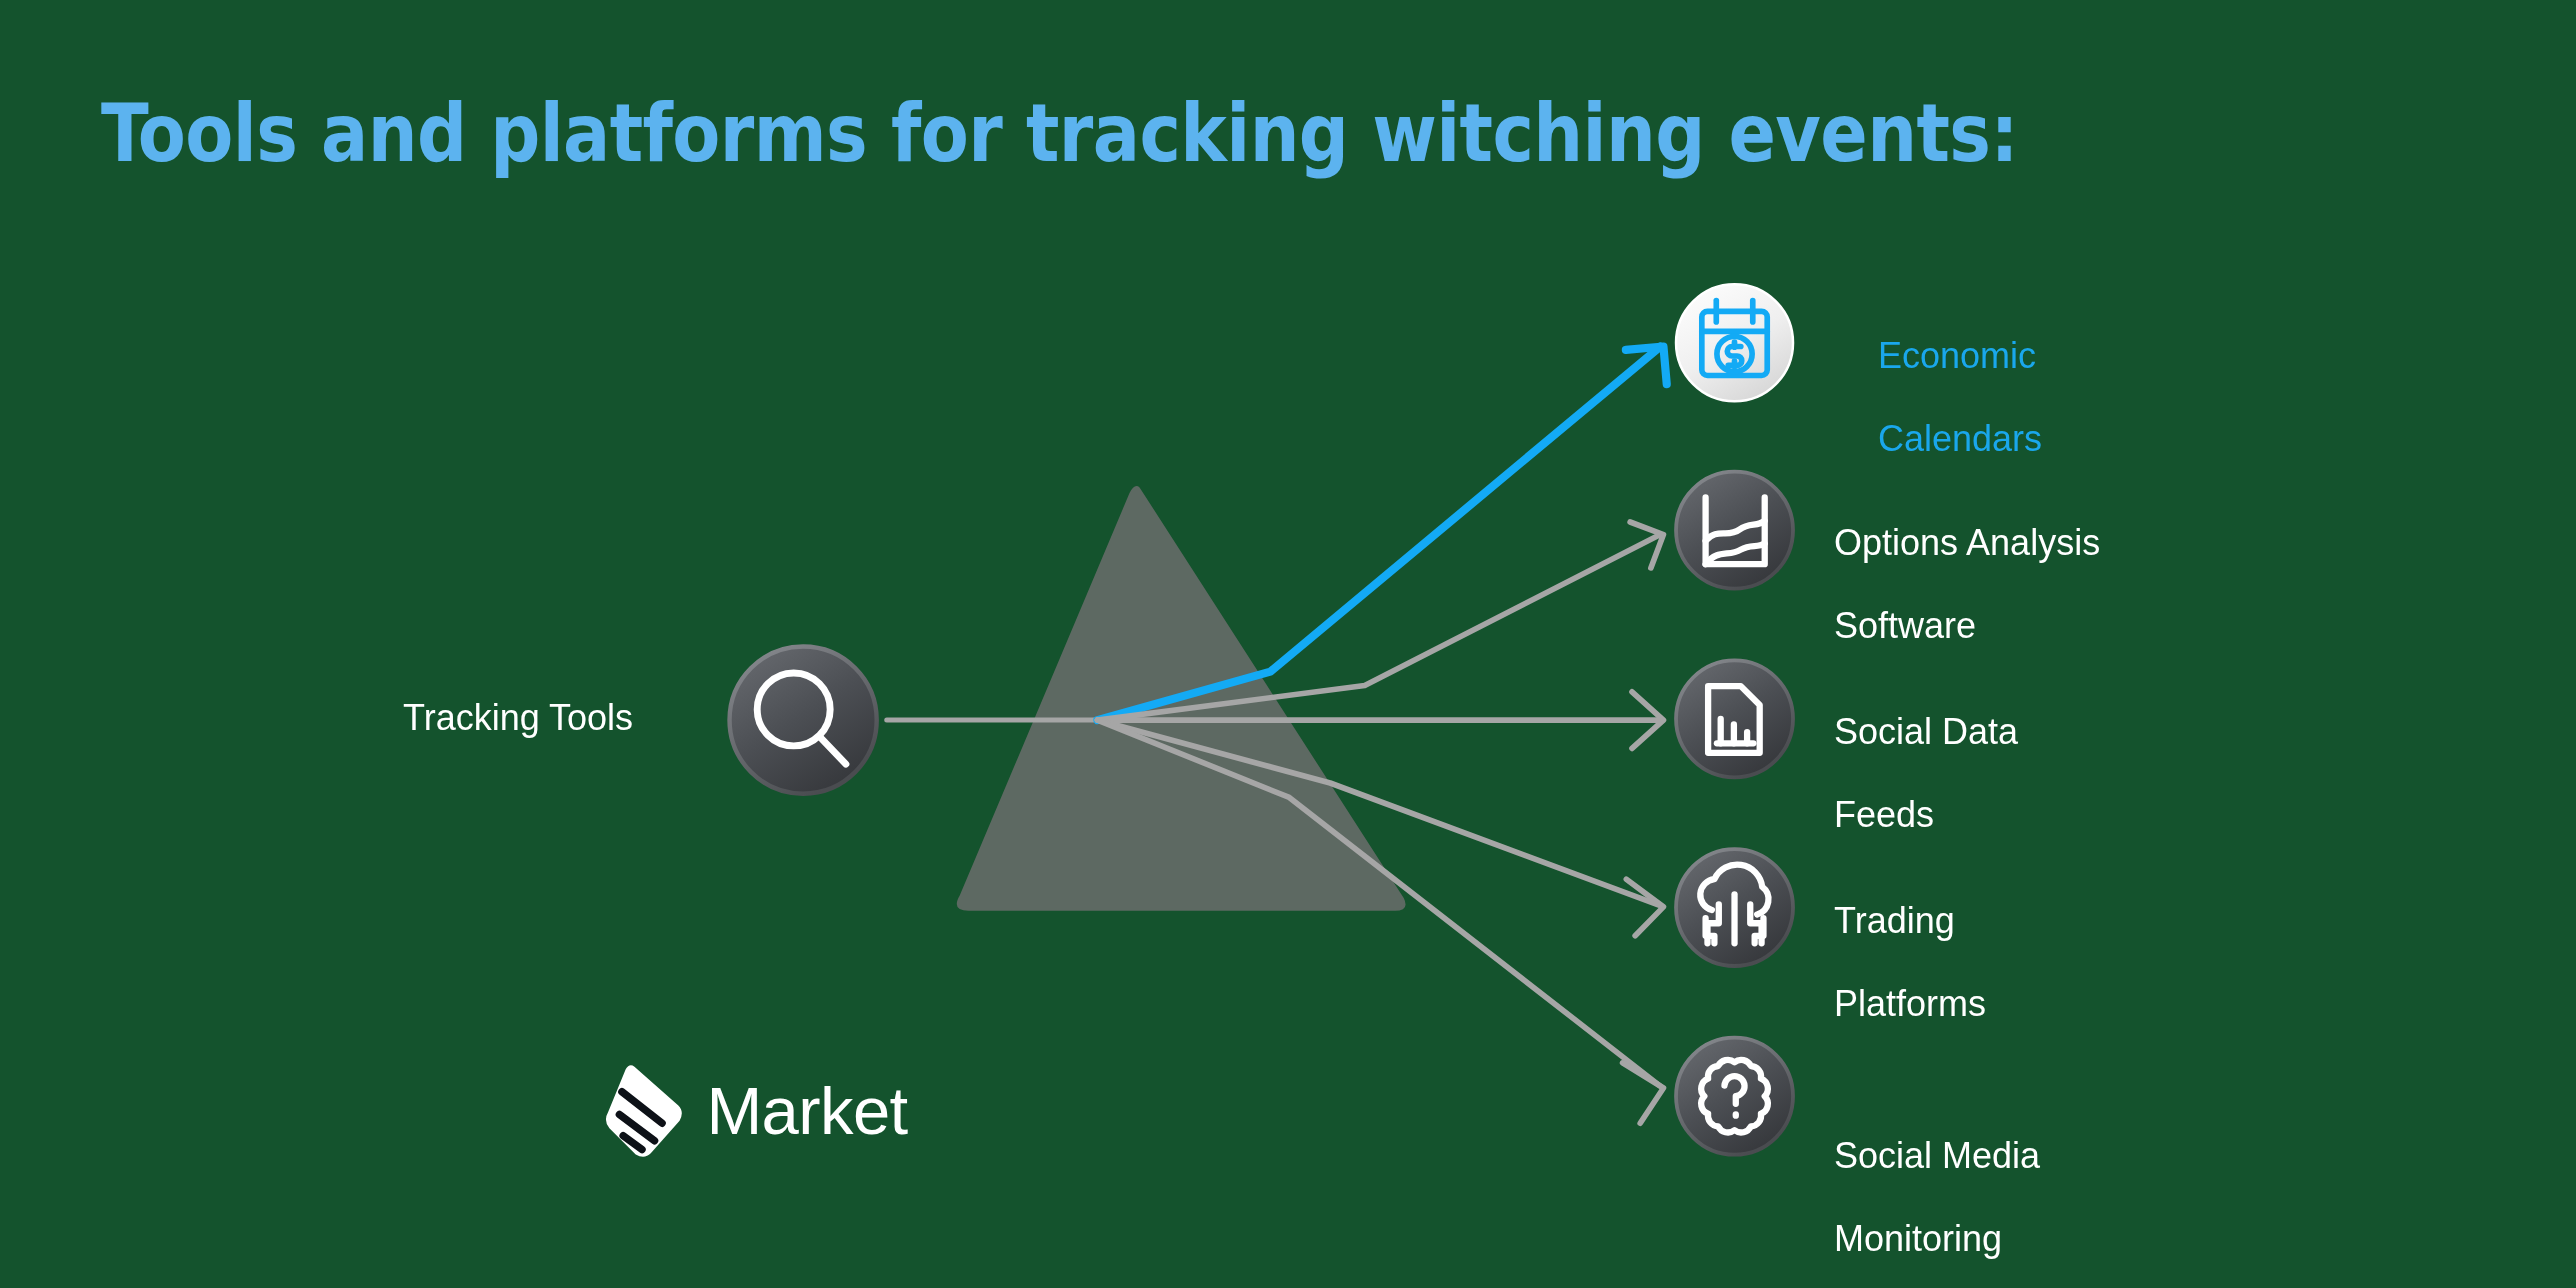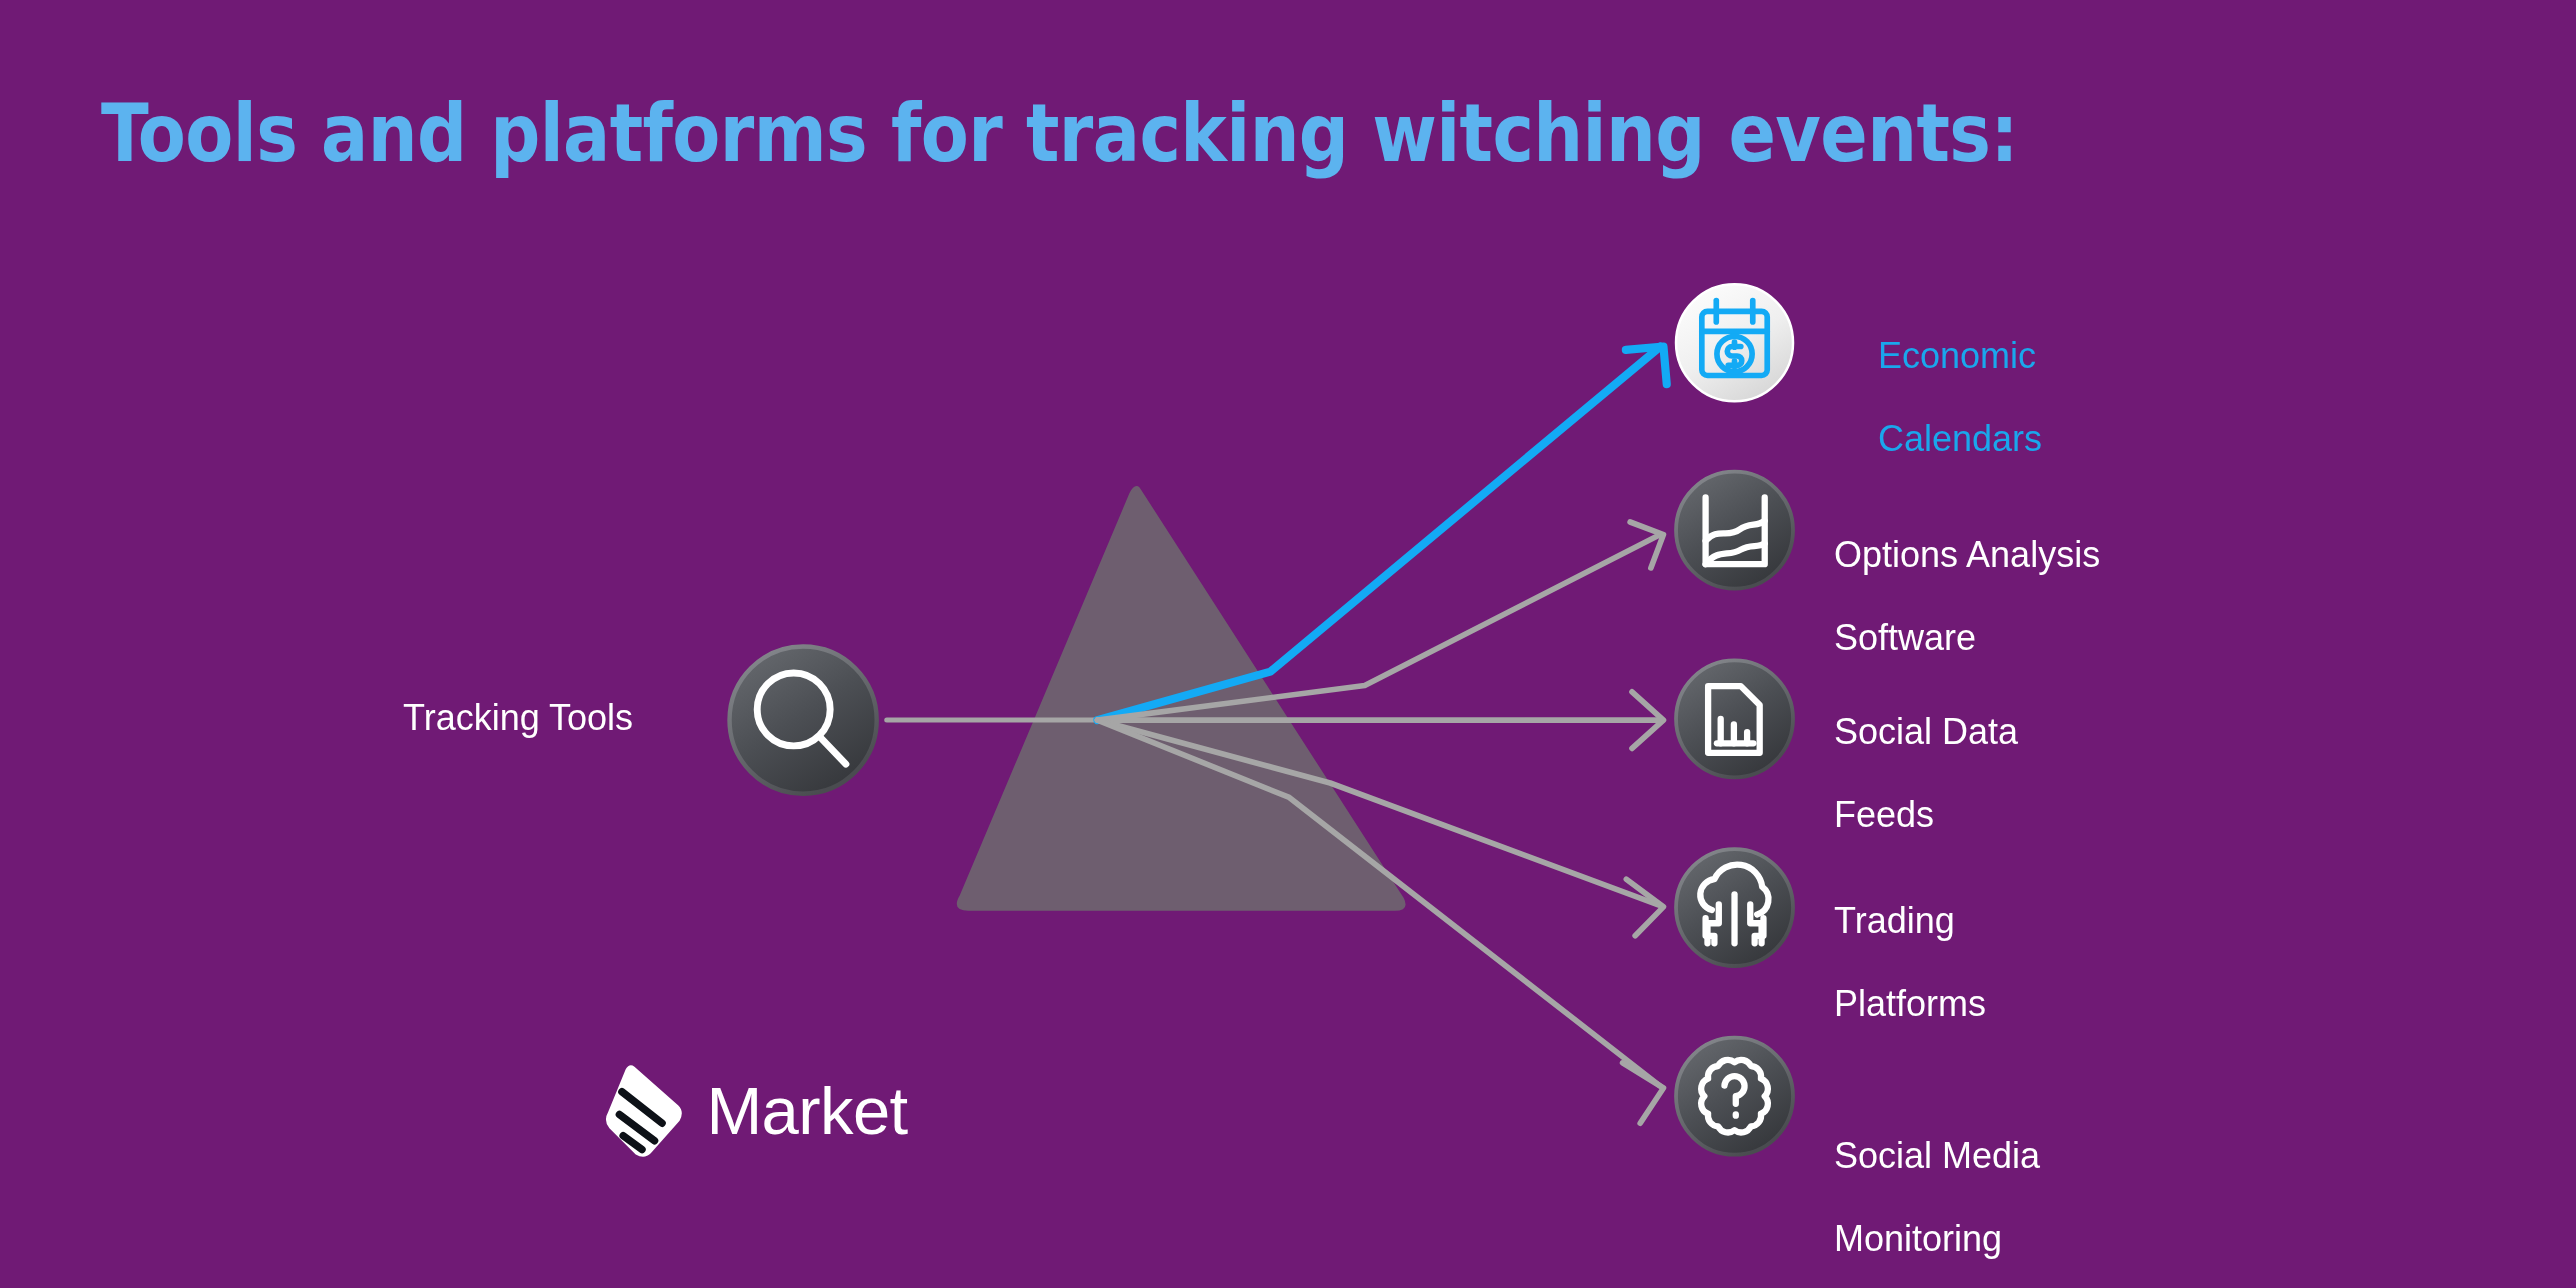--- a/index.html
+++ b/index.html
@@ -4,21 +4,21 @@
 <style>
   html, body {
     margin: 0;
     padding: 0;
     background: #0d1117;
   }
   #stage {
     position: relative;
     width: 2576px;
     height: 1288px;
-    background: #701a75;
+    background: #14532d;
     overflow: hidden;
     font-family: "Liberation Sans", sans-serif;
   }
 
   
   #title {
     position: absolute;
     left: 101px;
     top: 93px;
     font-family: "DejaVu Sans Condensed", "Liberation Sans Narrow", "Liberation Sans", sans-serif;
@@ -208,21 +208,21 @@
     </g>
   </svg>
 
   <div id="source-label">Tracking Tools</div>
 
   <div class="node-label accent" style="top:293px">
     <div>Economic</div>
     <div>Calendars</div>
   </div>
 
-  <div class="node-label" style="top:492px">
+  <div class="node-label" style="top:480px">
     <div>Options Analysis</div>
     <div>Software</div>
   </div>
 
   <div class="node-label" style="top:669px">
     <div>Social Data</div>
     <div>Feeds</div>
   </div>
 
   <div class="node-label" style="top:858px">

